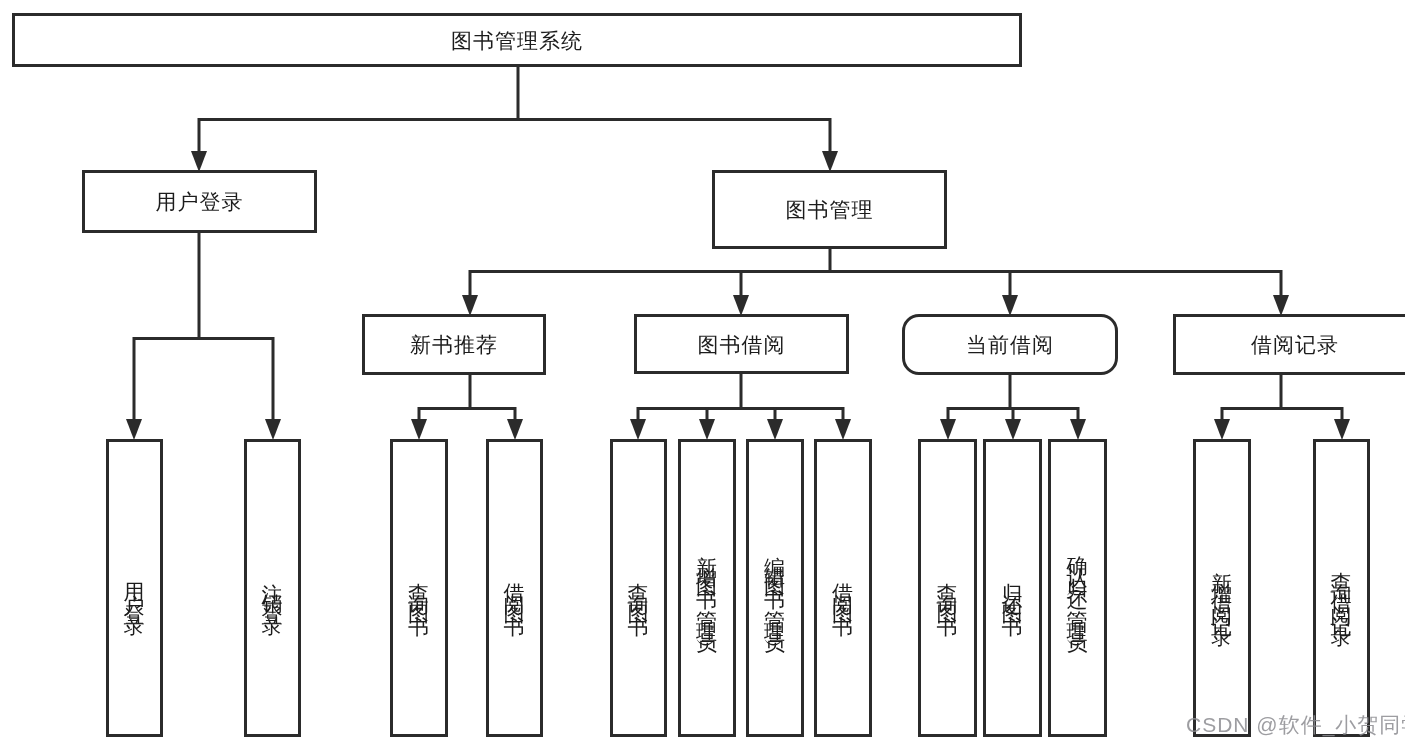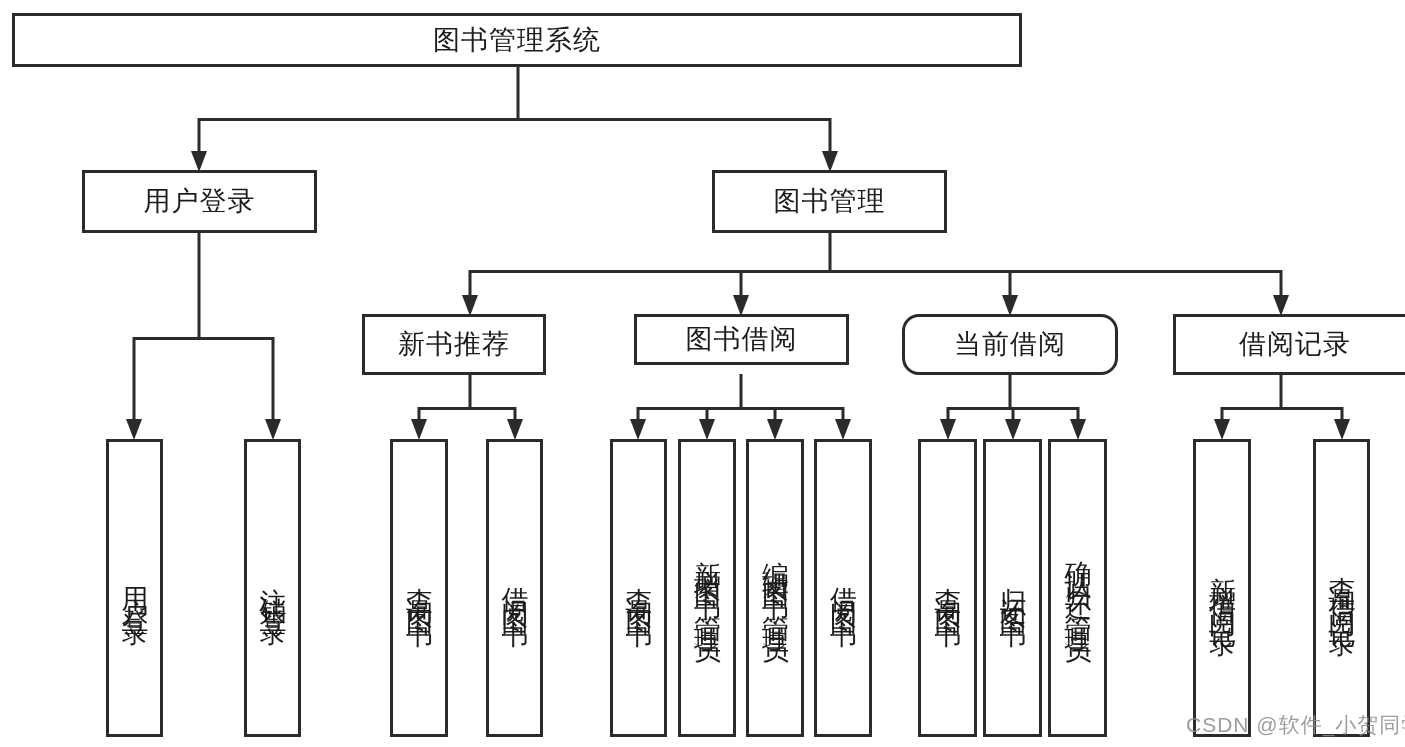--- a/index.html
+++ b/index.html
@@ -12,21 +12,21 @@
   #connectors{position:absolute;left:0;top:0;width:1405px;height:747px;}
   .box{
     position:absolute;
     box-sizing:border-box;
     background:#ffffff;
     border:3px solid #2b2b2b;
     display:flex;
     align-items:center;
     justify-content:center;
     color:#1c1c1c;
-    font-size:27px;
+    font-size:21px;
     line-height:1;
     letter-spacing:1px;
     white-space:nowrap;
   }
   .vbox{
     writing-mode:vertical-rl;
     letter-spacing:11px;
     white-space:normal;
     text-align:center;
   }
@@ -83,24 +83,24 @@
     <polygon points="1005,419 1021,419 1013,440"></polygon>
     <polygon points="1070,419 1086,419 1078,440"></polygon>
     <polygon points="1214,419 1230,419 1222,440"></polygon>
     <polygon points="1334,419 1350,419 1342,440"></polygon>
   </g>
 </svg>
 
 <div class="box" style="left:12px;top:13px;width:1010px;height:54px;">图书管理系统</div>
 
 <div class="box" style="left:82px;top:170px;width:235px;height:63px;">用户登录</div>
-<div class="box" style="left:712px;top:170px;width:235px;height:63px;">图书管理</div>
+<div class="box" style="left:712px;top:170px;width:235px;height:79px;">图书管理</div>
 
 <div class="box" style="left:362px;top:314px;width:184px;height:61px;">新书推荐</div>
-<div class="box" style="left:634px;top:314px;width:215px;height:51px;">图书借阅</div>
+<div class="box" style="left:634px;top:314px;width:215px;height:60px;">图书借阅</div>
 <div class="box" style="left:902px;top:314px;width:216px;height:61px;border-radius:17px;">当前借阅</div>
 <div class="box" style="left:1173px;top:314px;width:244px;height:61px;">借阅记录</div>
 
 <div class="box vbox" style="left:106px;top:439px;width:57px;height:298px;">用户登录</div>
 <div class="box vbox" style="left:244px;top:439px;width:57px;height:298px;">注销登录</div>
 
 <div class="box vbox" style="left:390px;top:439px;width:58px;height:298px;">查询图书</div>
 <div class="box vbox" style="left:486px;top:439px;width:57px;height:298px;">借阅图书</div>
 
 <div class="box vbox" style="left:610px;top:439px;width:57px;height:298px;">查询图书</div>

